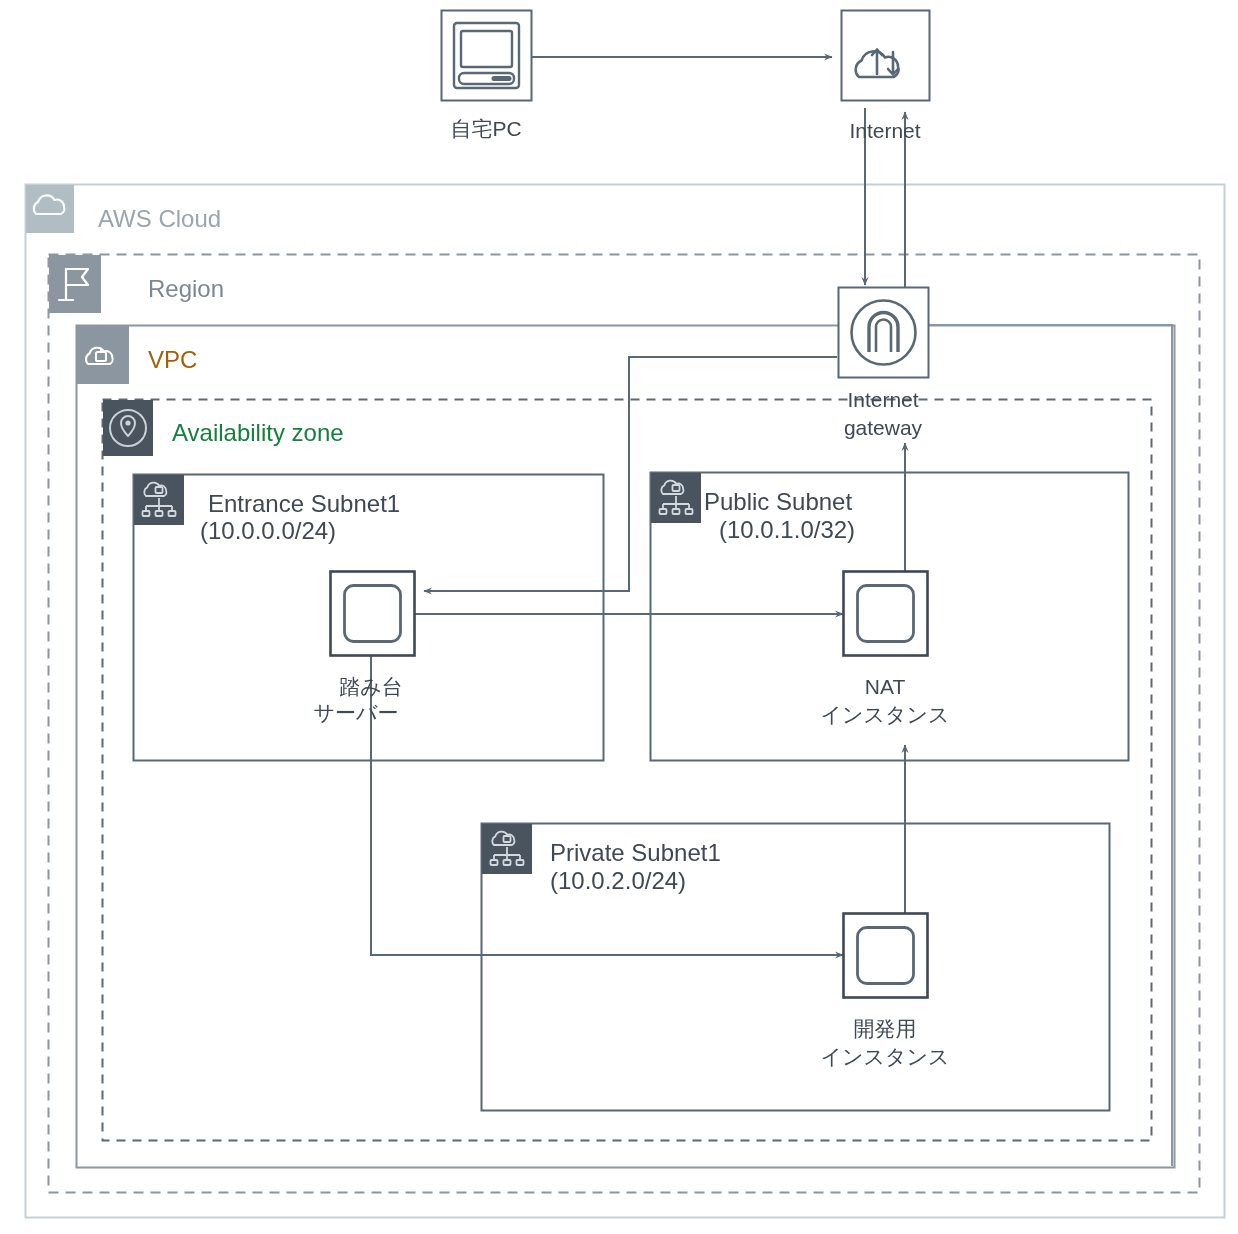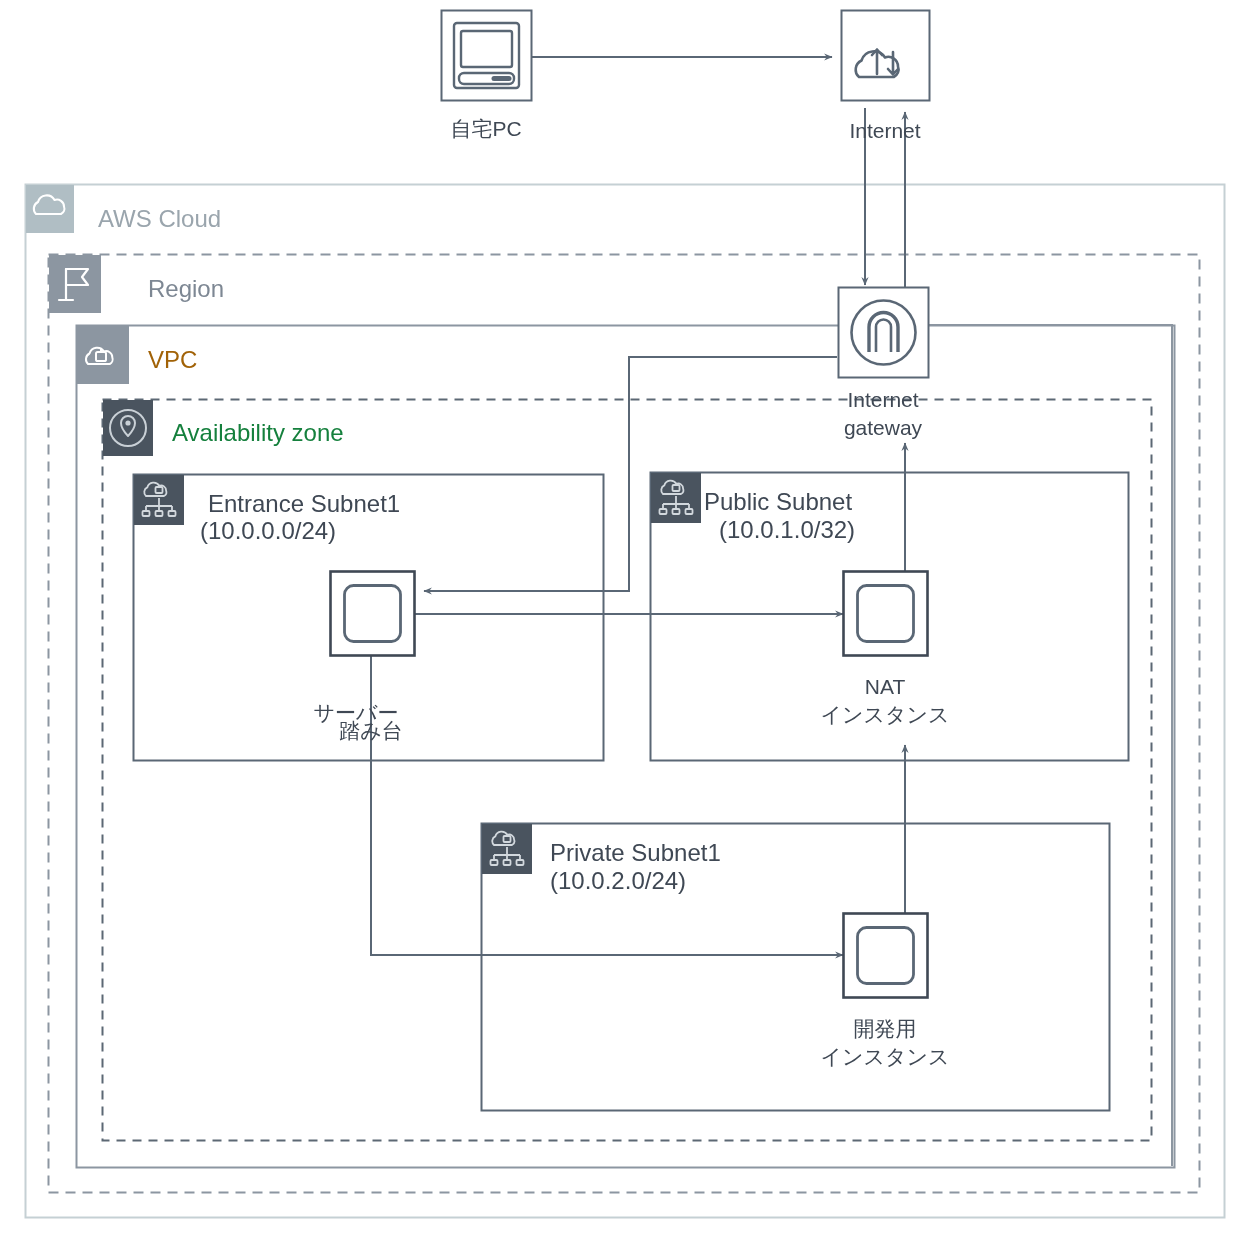--- a/index.html
+++ b/index.html
@@ -233,21 +233,21 @@
   <div class="grouplbl subnet" style="left:550px; top:840px;">Private Subnet1</div>
   <div class="grouplbl subnet" style="left:550px; top:868px;">(10.0.2.0/24)</div>
 
   <div class="lbl lbl-center" style="left:486px; top:115px;text-align:center;">自宅PC</div>
 
   <div class="lbl lbl-center" style="left:885px; top:117px;">Internet</div>
 
   <div class="lbl lbl-center" style="left:883px; top:386px;">Internet</div>
   <div class="lbl lbl-center" style="left:883px; top:414px;">gateway</div>
 
-  <div class="lbl lbl-center" style="left:371px; top:673px;margin-top:44px;">踏み台</div>
+  <div class="lbl lbl-center" style="left:371px; top:673px;">踏み台</div>
   <div class="lbl lbl-center" style="left:356px; top:701px;font-family:Liberation Mono, monospace;">サーバー</div>
 
   <div class="lbl lbl-center" style="left:885px; top:673px;">NAT</div>
   <div class="lbl lbl-center" style="left:885px; top:701px;">インスタンス</div>
 
   <div class="lbl lbl-center" style="left:885px; top:1015px;">開発用</div>
   <div class="lbl lbl-center" style="left:885px; top:1043px;">インスタンス</div>
 
 </div>
 

